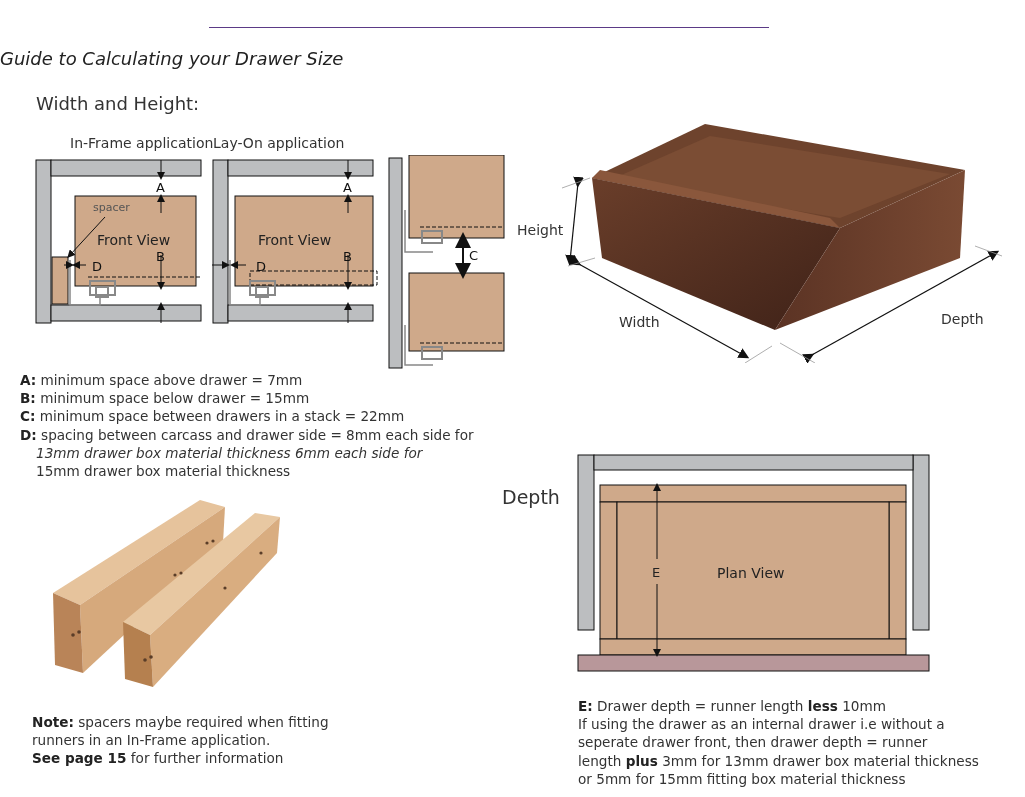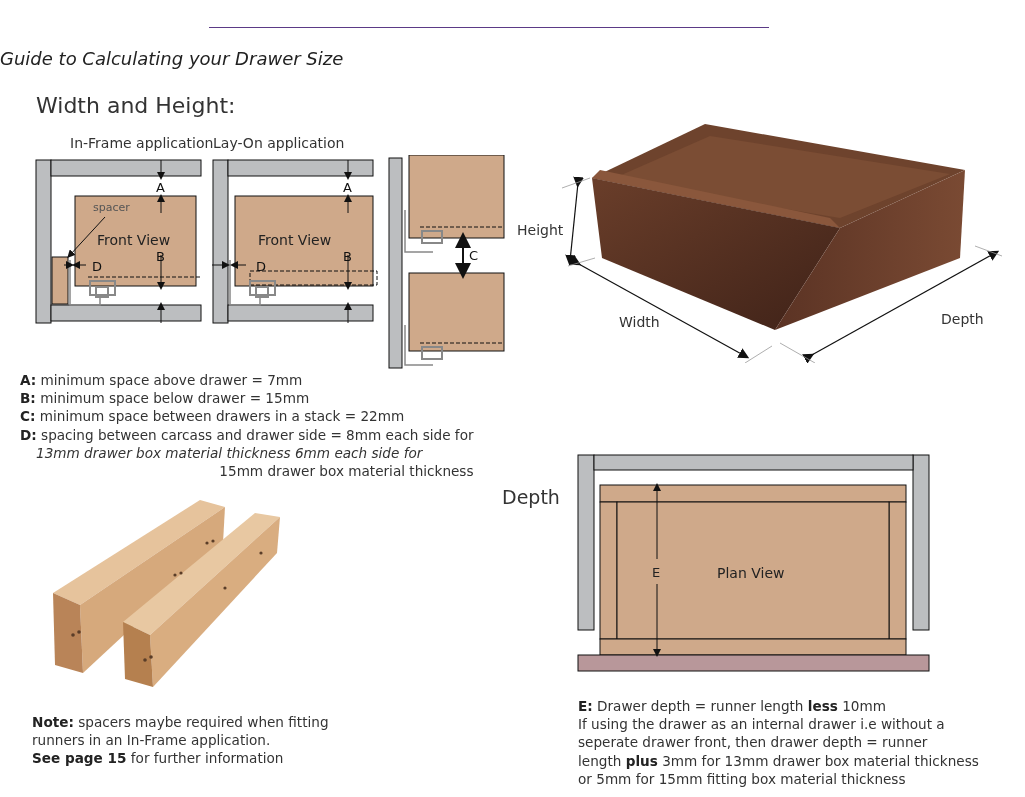--- a/index.html
+++ b/index.html
@@ -1,21 +1,21 @@
 <!DOCTYPE html>
 <html><head>
 <meta charset="utf-8">
 <style>
   html, body { margin:0; padding:0; background:#ffffff; }
   body { width:1025px; height:797px; position:relative; overflow:hidden;
          font-family:"DejaVu Sans", "Liberation Sans", sans-serif; color:#333; }
   .abs { position:absolute; }
   .rule { left:209px; top:27px; width:560px; height:1px; background:#5b3a86; }
   .title { left:0; width:977px; top:48px; text-align:left; font-size:18px; color:#222;font-style:italic; }
-  .h2 { font-size:22px; color:#333; }
+  .h2 { font-size:18px; color:#333; }
   .cap { font-size:14px; color:#333; }
   .para { font-size:13.6px; line-height:18.2px; color:#333; }
   .para b { color:#222; }
   svg text { font-family:"DejaVu Sans", "Liberation Sans", sans-serif; }
 </style>
 </head>
 <body>
 
 <div class="abs rule"></div>
 <div class="abs title">Guide to Calculating your Drawer Size</div>
@@ -130,21 +130,21 @@
   <text x="109" y="209" font-size="14" fill="#333">Width</text>
   <text x="431" y="206" font-size="14" fill="#333">Depth</text>
 </svg>
 
 <div class="abs para" style="left:20px;top:371px;">
   <div><b>A:</b><span> minimum space above drawer = 7mm</span></div>
   <div><b>B:</b><span> minimum space below drawer = 15mm</span></div>
   <div><b>C:</b><span> minimum space between drawers in a stack = 22mm</span></div>
   <div><b>D:</b><span> spacing between carcass and drawer side = 8mm each side for</span></div>
   <div style="padding-left:16px;font-style:italic;">13mm drawer box material thickness 6mm each side for</div>
-  <div style="padding-left:16px;text-align:right;">15mm drawer box material thickness</div>
+  <div style="padding-left:16px;">15mm drawer box material thickness</div>
 </div>
 
 <svg class="abs" style="left:45px;top:495px;" width="240" height="195">
   <polygon points="8,98 155,5 180,12 35,110" fill="#e6c39c"></polygon>
   <polygon points="35,110 180,12 178,48 38,178" fill="#d6a97c"></polygon>
   <polygon points="8,98 35,110 38,178 10,170" fill="#b98458"></polygon>
   <polygon points="78,127 210,18 235,22 105,140" fill="#e8c8a2"></polygon>
   <polygon points="105,140 235,22 232,58 108,192" fill="#d9ad80"></polygon>
   <polygon points="78,127 105,140 108,192 80,184" fill="#b5804f"></polygon>
   <circle cx="28" cy="140" r="1.8" fill="#5a3d28"></circle>

